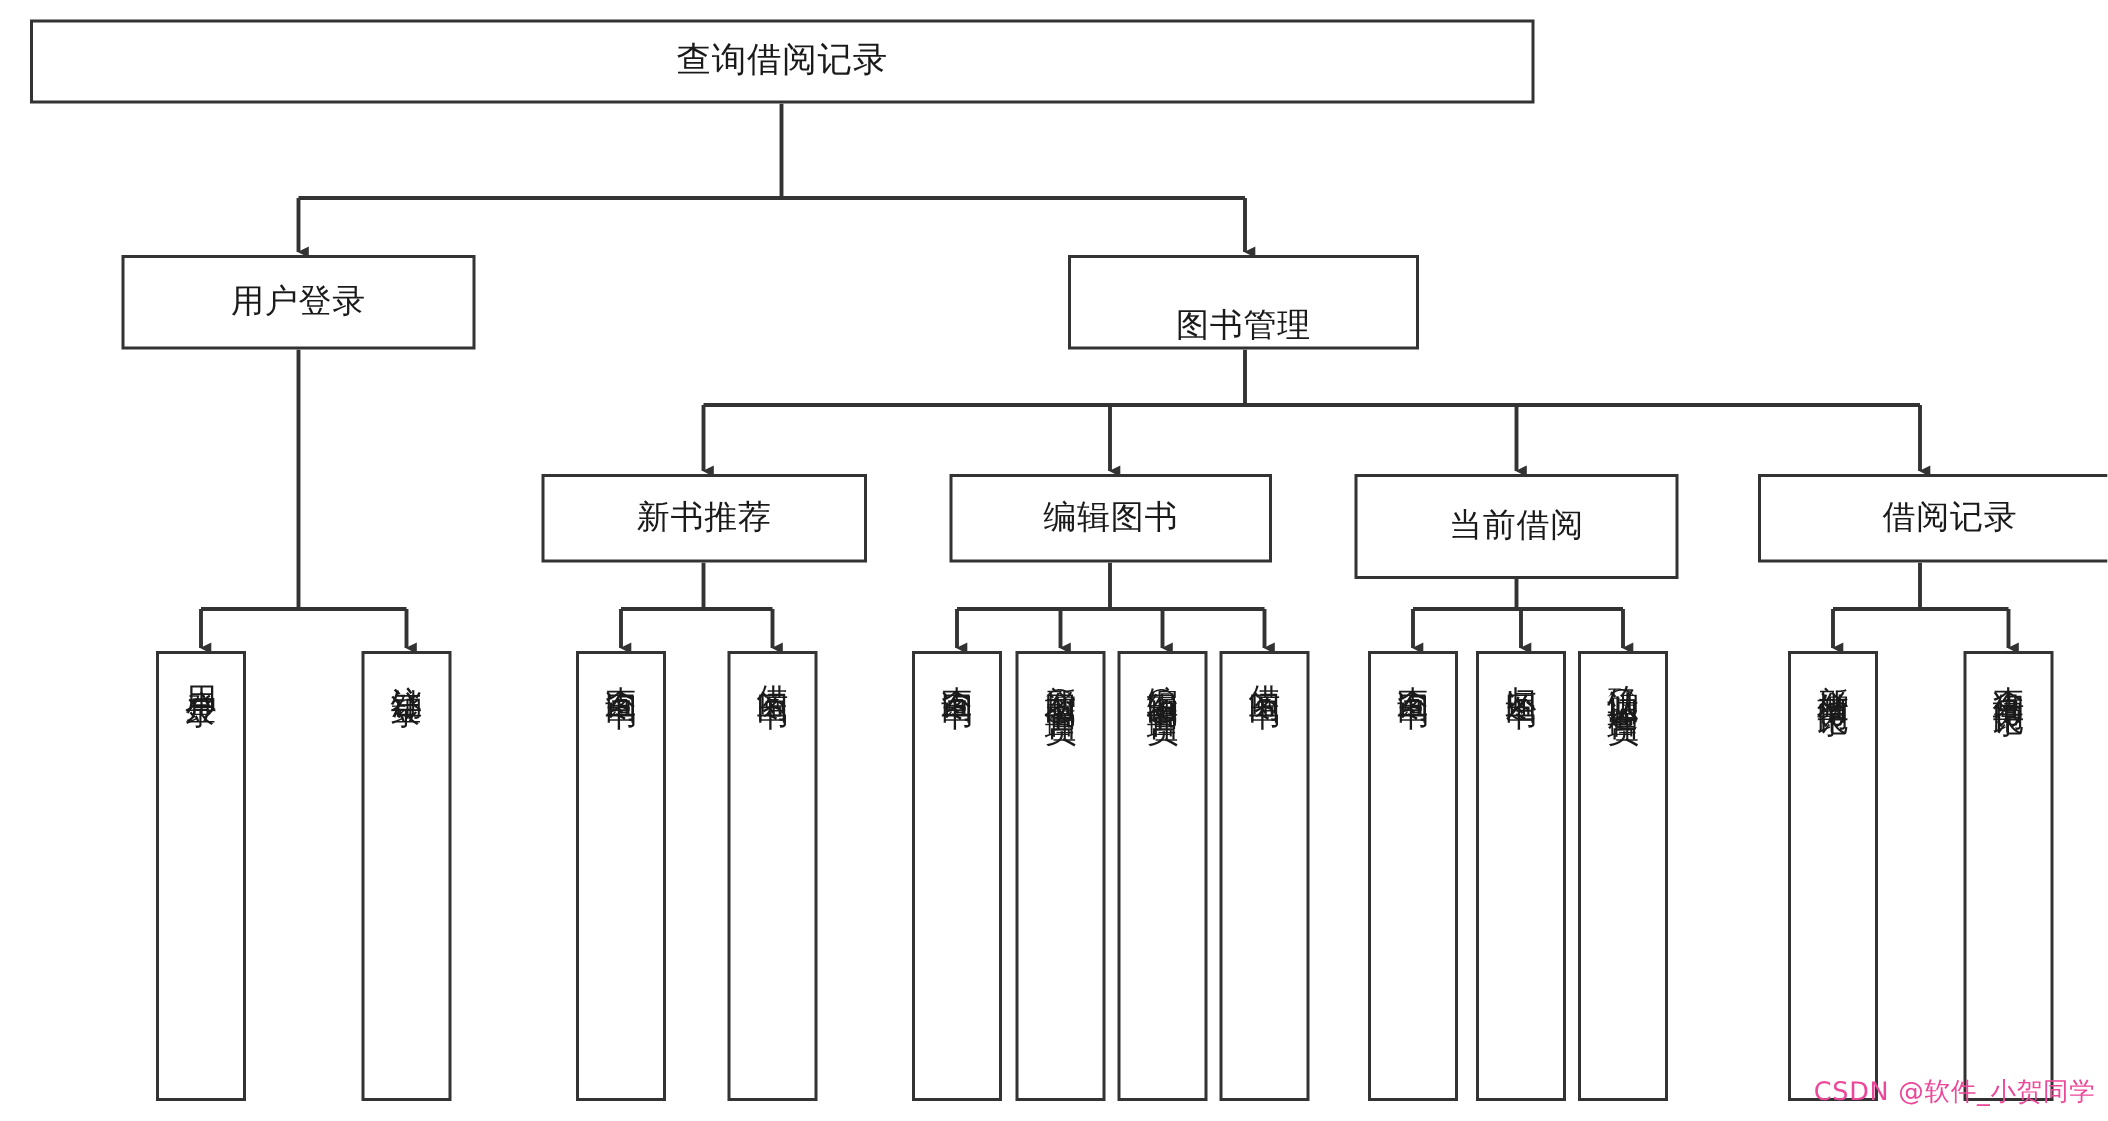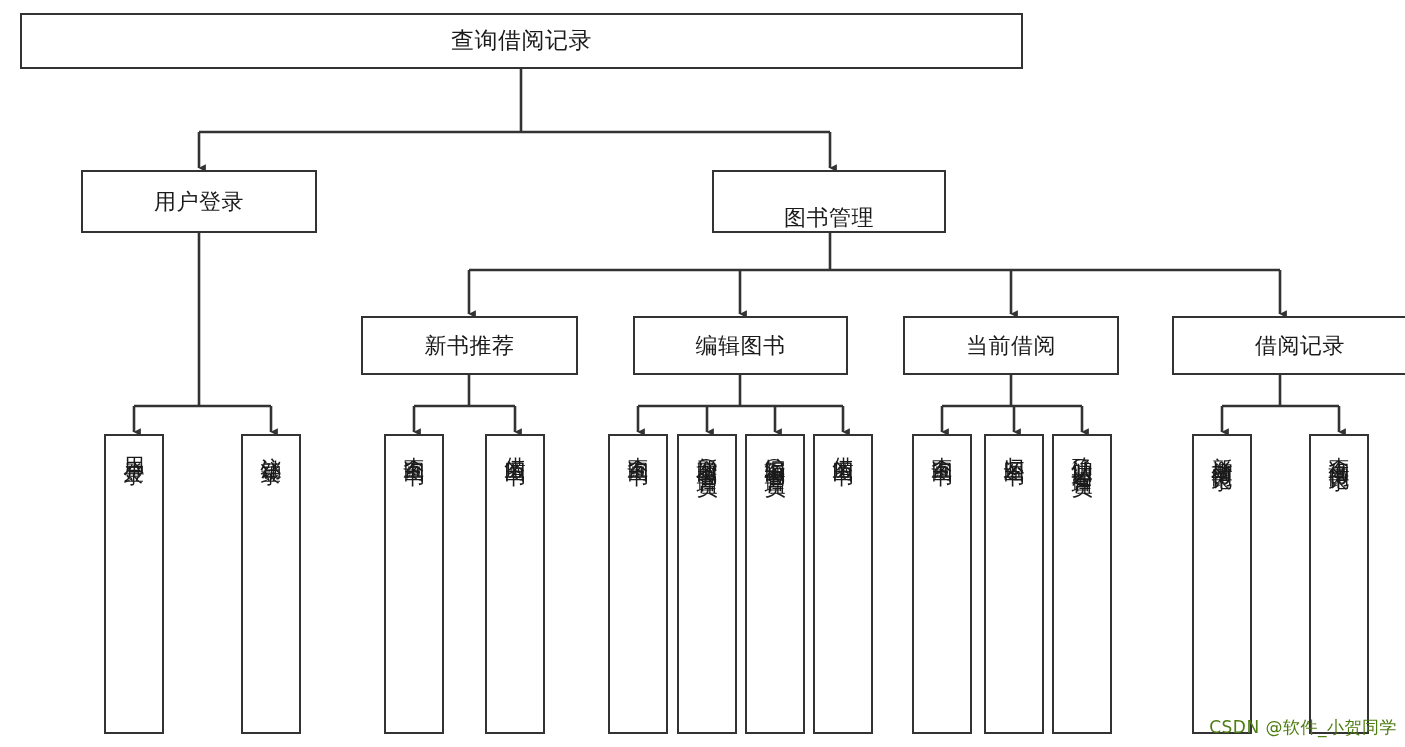--- a/index.html
+++ b/index.html
@@ -59,21 +59,21 @@
     font-size: 21px;
     letter-spacing: 3px;
     line-height: 1.05;
     white-space: nowrap;
   }
   #watermark {
     position: absolute;
     right: 8px;
     bottom: 8px;
     font-size: 17px;
-    color: #4d7c0f;
+    color: #ec4899;
     letter-spacing: 0.5px;
     z-index: 5;
     user-select: none;
     white-space: nowrap;
   }
 </style>
 </head>
 <body>
 
 <div id="canvas">
@@ -139,21 +139,21 @@
   <div class="node horizontal" style="left: 712px; top: 170px; width: 234px; height: 63px; align-items: flex-end;">
     <span class="label">图书管理</span>
   </div>
 
   <div class="node horizontal" style="left: 361px; top: 316px; width: 217px; height: 59px;">
     <span class="label">新书推荐</span>
   </div>
   <div class="node horizontal" style="left: 633px; top: 316px; width: 215px; height: 59px;">
     <span class="label">编辑图书</span>
   </div>
-  <div class="node horizontal" style="left: 903px; top: 316px; width: 216px; height: 59px;">
+  <div class="node horizontal" style="left: 903px; top: 316px; width: 216px; height: 70px;">
     <span class="label">当前借阅</span>
   </div>
   <div class="node horizontal" style="left: 1172px; top: 316px; width: 256px; height: 59px;">
     <span class="label">借阅记录</span>
   </div>
 
   <div class="node vertical" style="left: 104px; top: 434px; width: 60px; height: 300px;">
     <span class="label">用户登录</span>
   </div>
   <div class="node vertical" style="left: 241px; top: 434px; width: 60px; height: 300px;">

